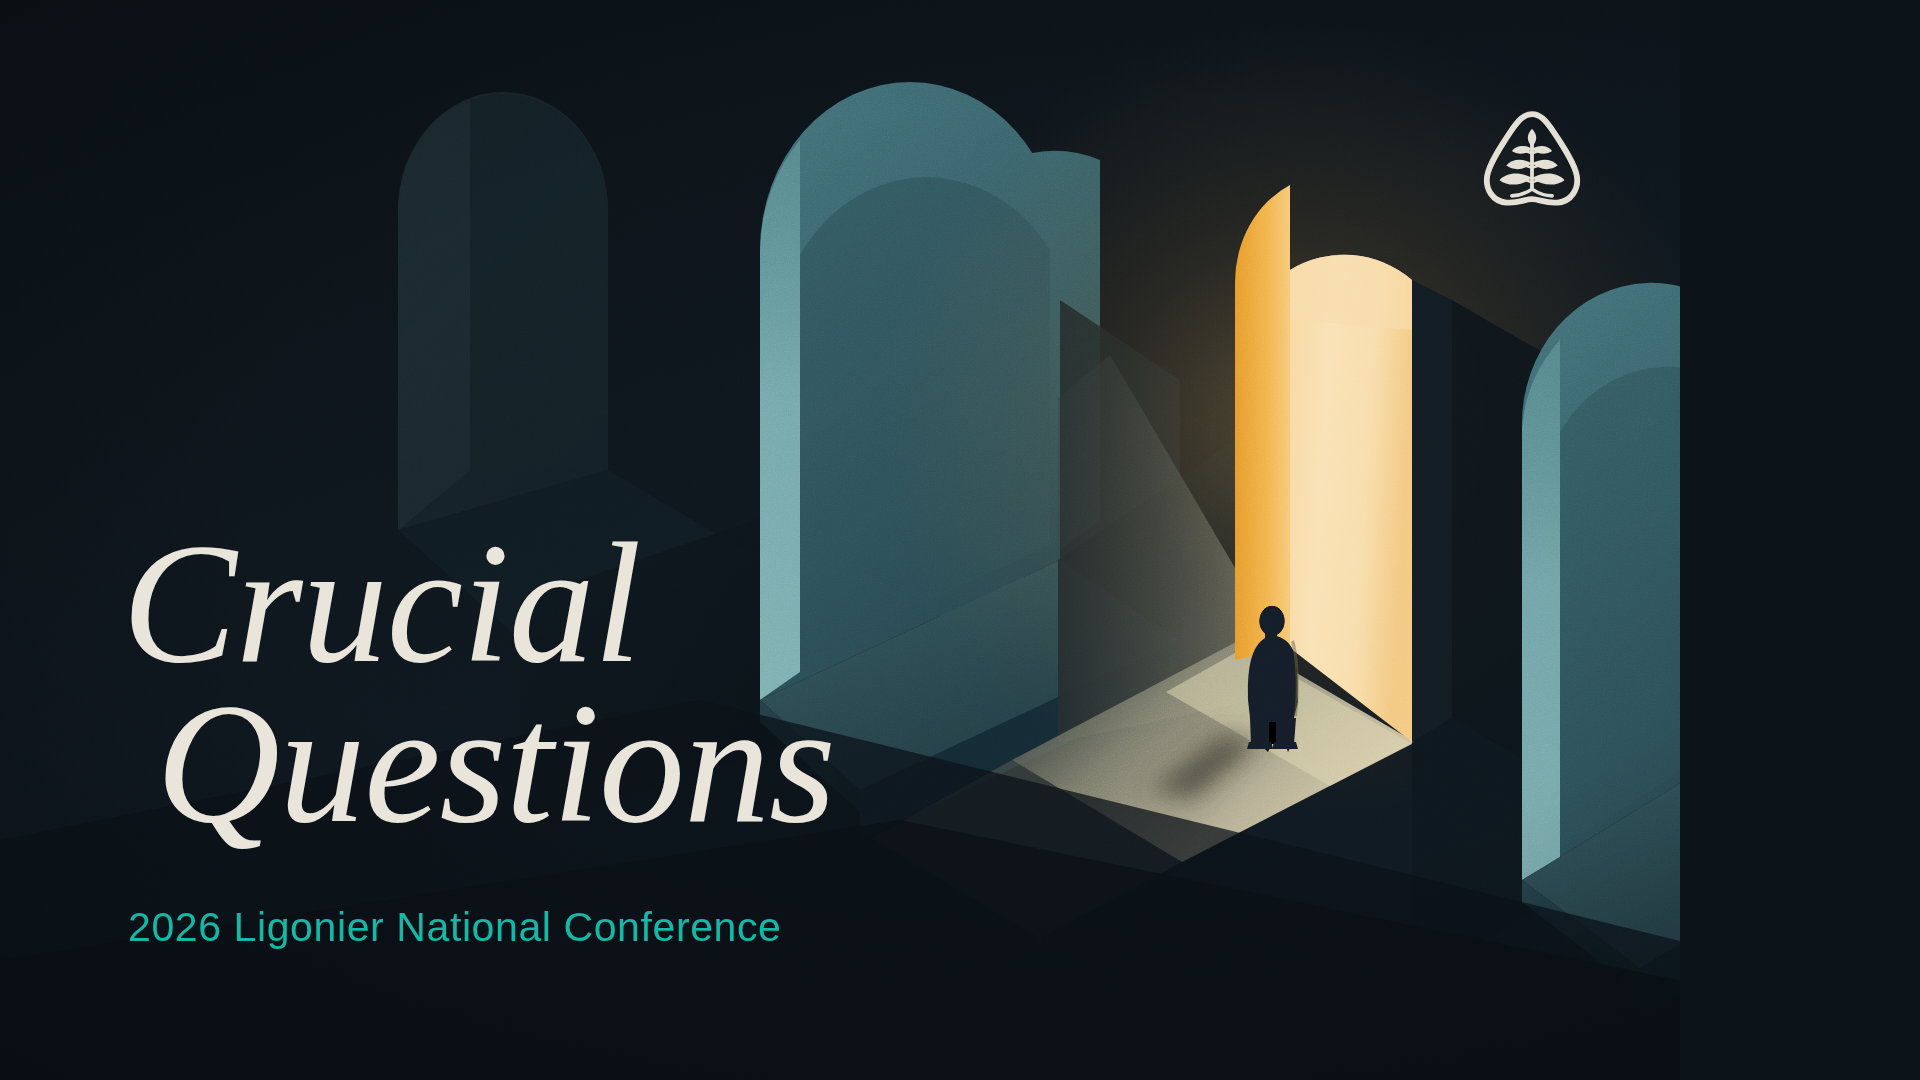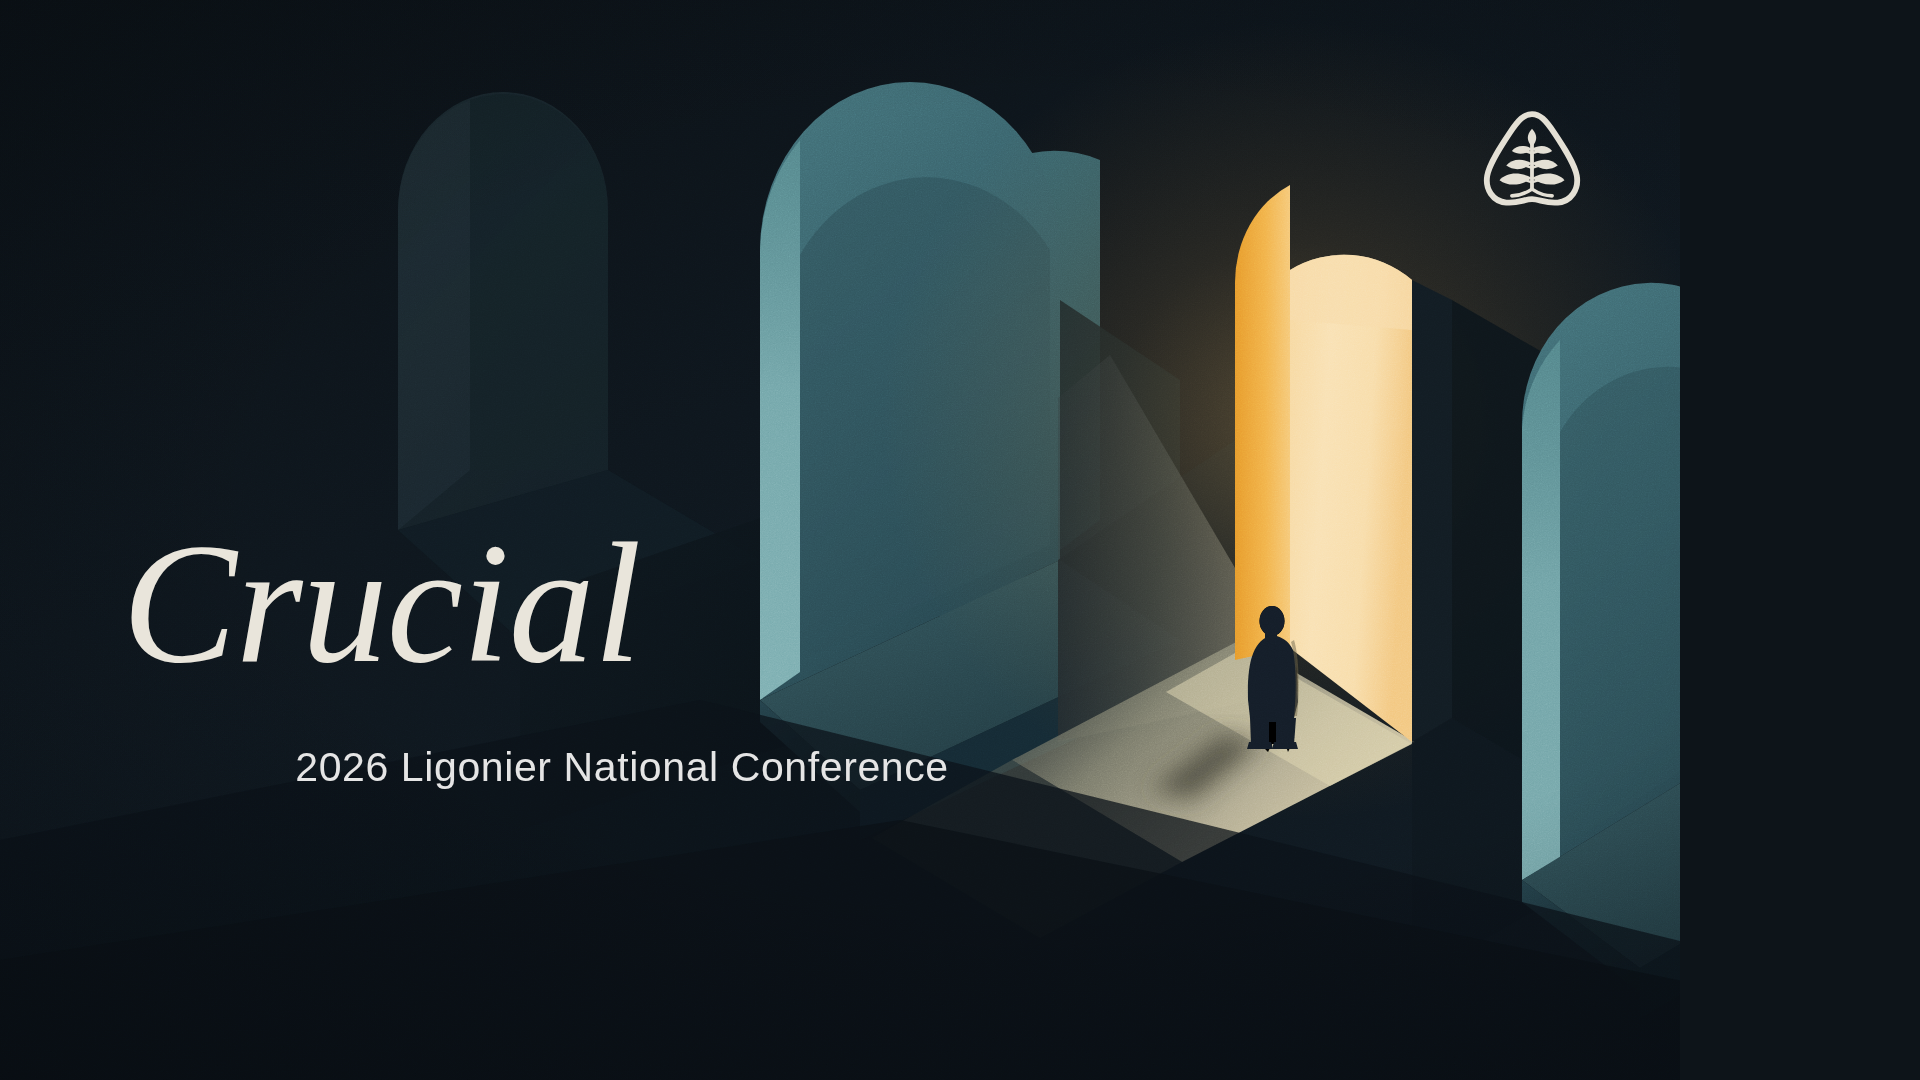--- a/index.html
+++ b/index.html
@@ -65,28 +65,27 @@
     line-height:.93;
     letter-spacing:-1px;
     color:#e9e5db;
     white-space:nowrap;
   }
   .title-line.second { margin-left:34px; }
 
   #subtitle {
     display:block;
     margin-top:60px;
-    margin-left:0;
+    margin-left:6px;
     font-family:"Liberation Sans", sans-serif;
     font-weight:300;
     font-size:41px;
     letter-spacing:.6px;
-    color:#e5e5e5;
+    color:#14b8a6;
     white-space:nowrap;
-    text-align:center;
   }
 
   
   #logo {
     position:absolute;
     top:104px;
     right:92px;
     width:112px; height:112px;
     z-index:9;
   }
@@ -328,20 +327,21 @@
       <filter id="noiseFilter">
         <feTurbulence type="fractalNoise" baseFrequency="0.85" numOctaves="3" stitchTiles="stitch"></feTurbulence>
         <feColorMatrix type="saturate" values="0"></feColorMatrix>
       </filter>
       <rect width="1920" height="1080" filter="url(#noiseFilter)" opacity="0.5"></rect>
     </svg>
   </div>
 
   <div id="textblock">
     <span class="title-line first">Crucial</span>
+    <span class="title-line second">Questions</span>
     <span id="subtitle">2026 Ligonier National Conference</span>
   </div>
 
   <div id="logo">
     <svg viewBox="0 0 100 100" xmlns="http://www.w3.org/2000/svg">
 
       <path d="M 50 9
                C 57 9 62 14 70 26
                C 78 38 88 53 90 64
                C 92 76 85 87 73 88

